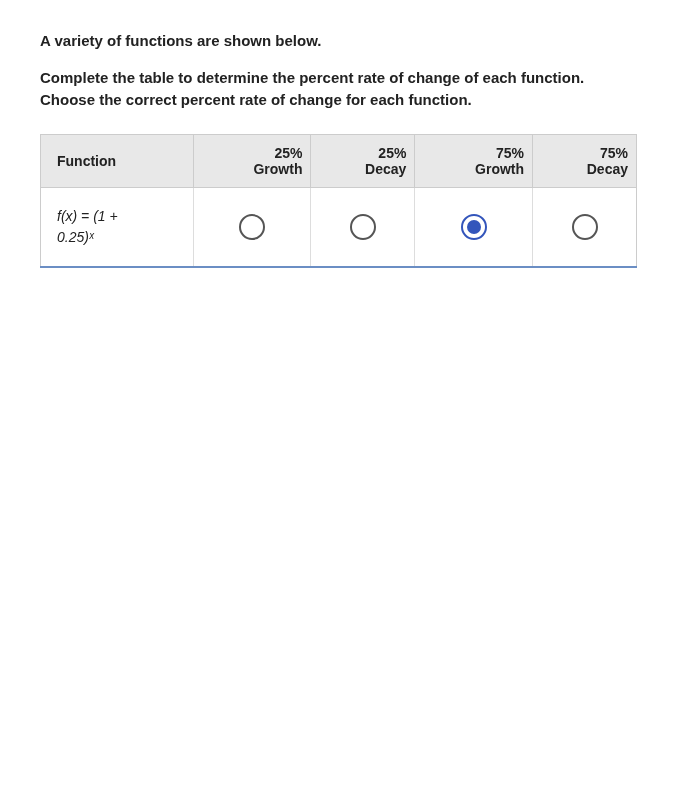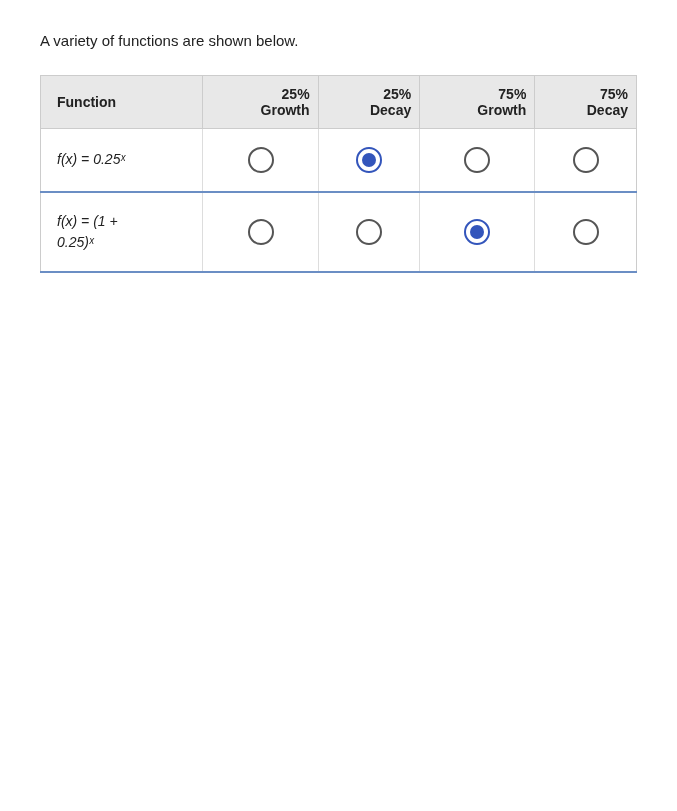--- a/index.html
+++ b/index.html
@@ -10,20 +10,21 @@
       font-size: 15px;
       color: #222;
       padding: 30px 40px;
       width: 677px;
       min-height: 811px;
     }
 
     .intro-text {
       margin-bottom: 13px;
       line-height: 1.5;
+      font-weight: bold;
     }
 
     .intro-text p {
       margin-bottom: 14px;
     }
 
     table {
       width: 100%;
       border-collapse: collapse;
       margin-top: 22px;
@@ -100,20 +101,21 @@
       top: 50%;
       left: 50%;
       transform: translate(-50%, -50%);
     }
   </style>
 </head>
 <body>
 
 <div class="intro-text">
   <p>A variety of functions are shown below.</p>
+  <p>Complete the table to determine the percent rate of change of each function.  Choose the correct percent rate of change for each function.</p>
 </div>
 
 <table>
   <thead>
     <tr>
       <th>
         <span>Function</span>
       </th>
       <th>
         <span>25%</span><br>
@@ -127,27 +129,20 @@
         <span>75%</span><br>
         <span>Growth</span>
       </th>
       <th>
         <span>75%</span><br>
         <span>Decay</span>
       </th>
     </tr>
   </thead>
   <tbody id="table-body">
-  <tr>
-        <td>f(x) = 0.25ˣ</td>
-        <td><span class="radio-circle"></span></td>
-        <td><span class="radio-circle selected"></span></td>
-        <td><span class="radio-circle"></span></td>
-        <td><span class="radio-circle"></span></td>
-      </tr>
       <tr>
         <td>f(x) = (1 +<br>0.25)ˣ</td>
         <td><span class="radio-circle"></span></td>
         <td><span class="radio-circle"></span></td>
         <td><span class="radio-circle selected"></span></td>
         <td><span class="radio-circle"></span></td>
       </tr>
     </tbody>
 </table>
 

